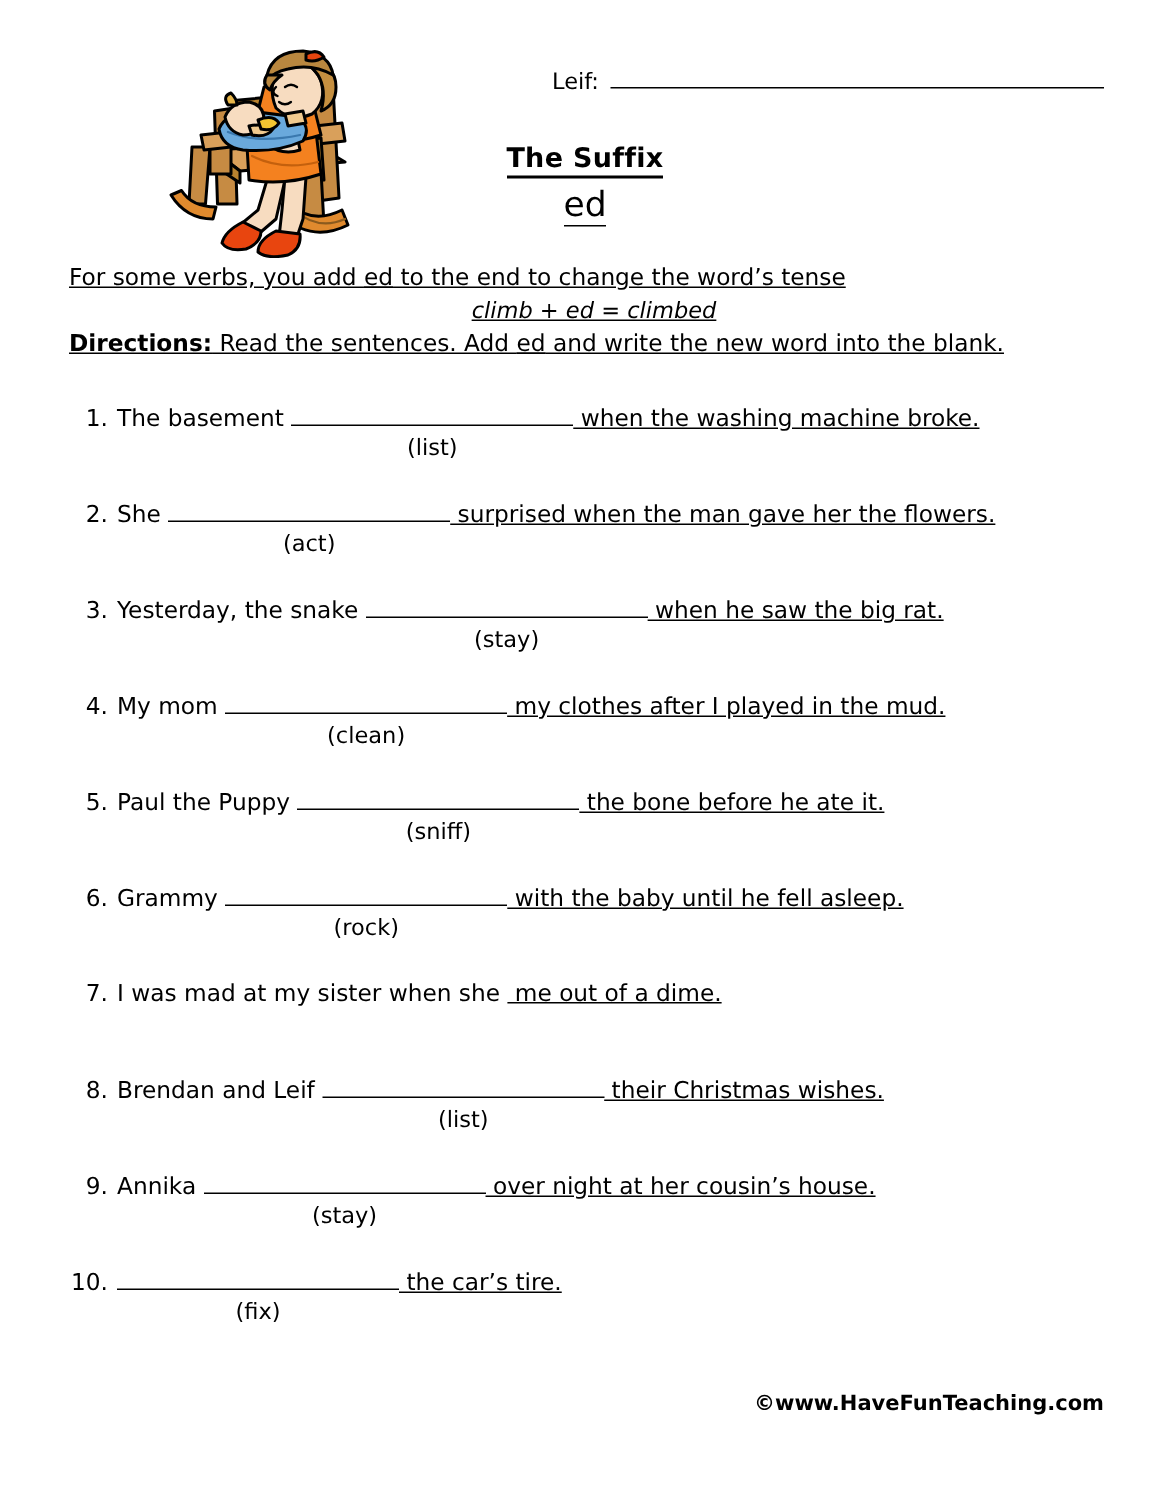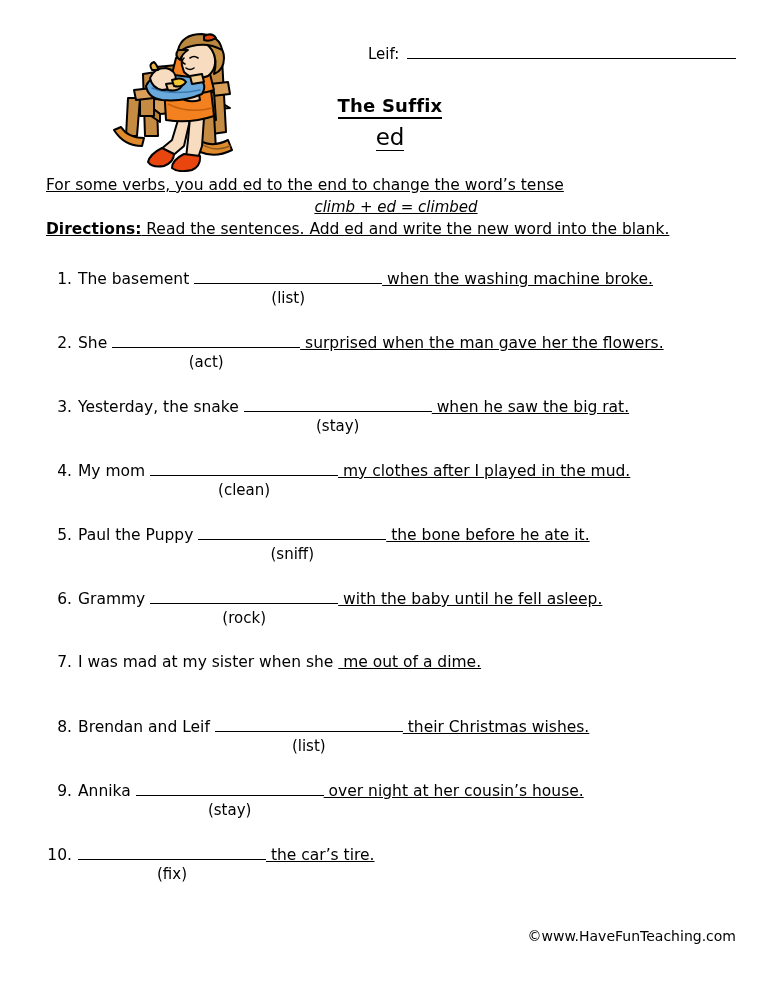--- a/index.html
+++ b/index.html
@@ -148,20 +148,21 @@
   }
 
   
   #footer {
     position: absolute;
     left: 0;
     top: 928px;
     width: 736px;
     text-align: right;
     font-size: 14px;
+    font-weight: bold;
   }
 </style>
 </head>
 <body>
 
 <div id="header">
 
   <div id="clipart">
     <svg viewBox="0 0 150 148" width="150" height="148" xmlns="http://www.w3.org/2000/svg">
       <g stroke="#000000" stroke-width="2" stroke-linejoin="round" stroke-linecap="round">

